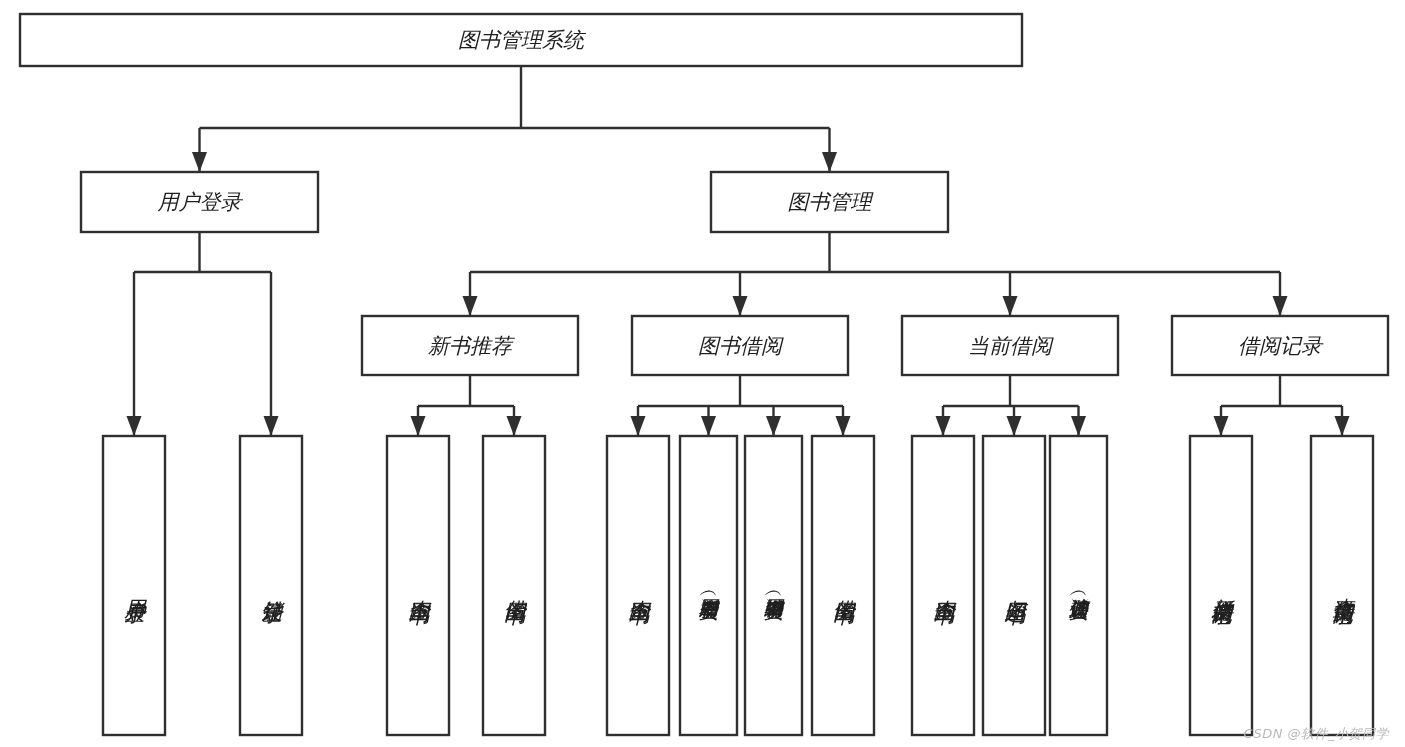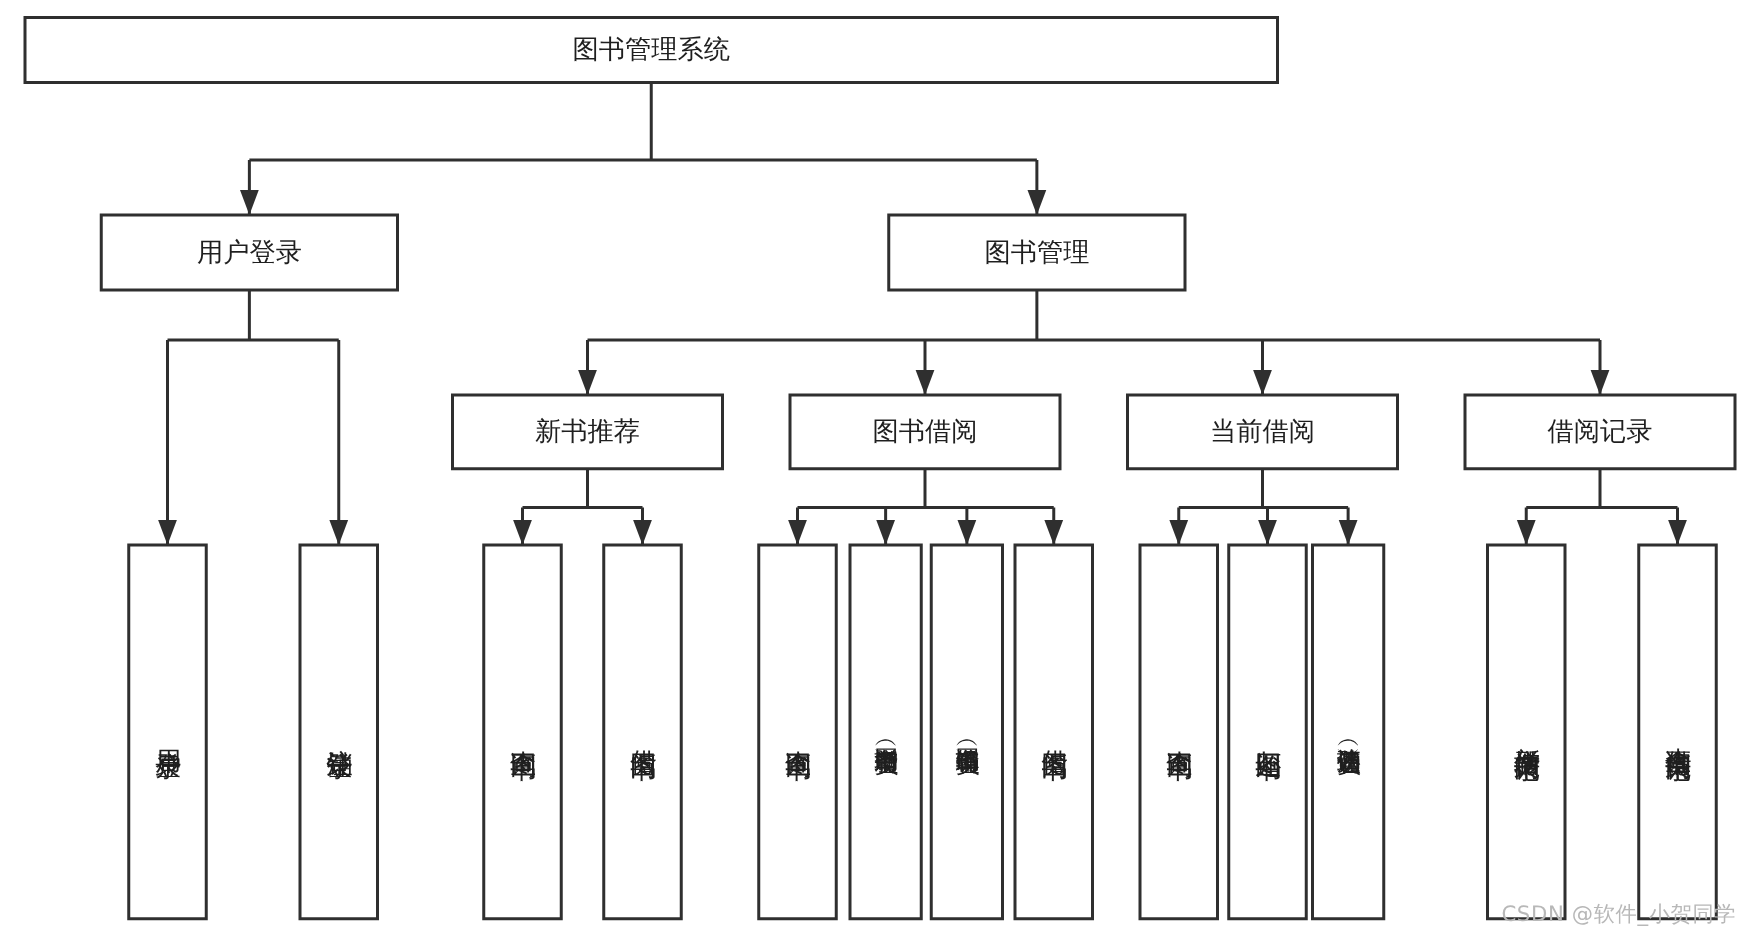--- a/index.html
+++ b/index.html
@@ -10,20 +10,21 @@
   }
   body {
     font-family: "DejaVu Sans", "Liberation Sans", sans-serif;
   }
   #diagram-root {
     position: relative;
     width: 1405px;
     height: 747px;
     background: #ffffff;
     overflow: hidden;
+    font-style: italic;
   }
   svg#tree-svg {
     position: absolute;
     left: 0;
     top: 0;
     width: 1405px;
     height: 747px;
     display: block;
   }
   .node-box {
@@ -64,21 +65,21 @@
     color: #1f1f1f;
     letter-spacing: 1.5px;
     white-space: nowrap;
     text-align: center;
   }
   .watermark {
     position: absolute;
     right: 16px;
     bottom: 4px;
     font-family: "DejaVu Sans", "Liberation Sans", sans-serif;
-    font-size: 17px;
+    font-size: 13px;
     color: #b8b8b8;
     letter-spacing: 0.5px;
     white-space: nowrap;
     user-select: none;
   }
 </style>
 </head>
 <body>
 
 <div id="diagram-root">

